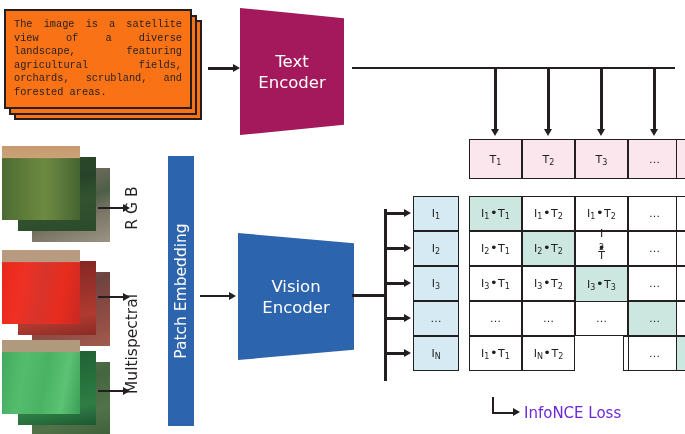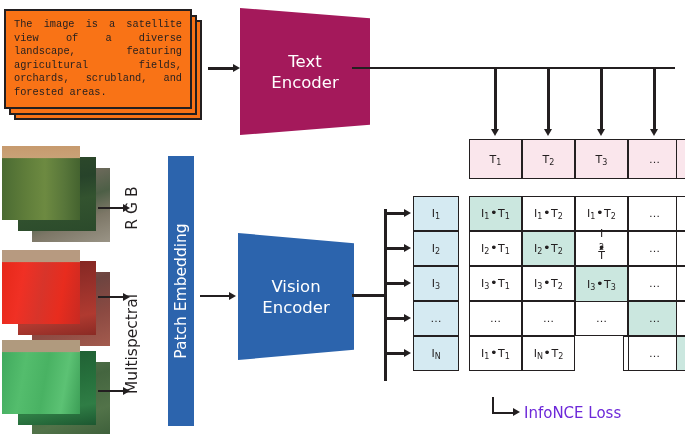--- a/index.html
+++ b/index.html
@@ -12,21 +12,21 @@
   .card-back2{left:14px;top:20px;width:188px;height:100px;}
   .card-back1{left:9px;top:15px;width:188px;height:100px;}
   .card-front{left:4px;top:9px;width:188px;height:100px;padding:7px 8px 0 8px;}
   .card-front p{margin:0;font-size:10.3px;line-height:13.6px;text-align:justify;
                 text-align-last:left;color:#231f20;}
 
   
   .trap{display:flex;align-items:center;justify-content:center;}
   .trap span{color:#ffffff;font-size:16.5px;line-height:21px;text-align:center;
              position:relative;z-index:2;}
-  #text-encoder{left:240px;top:8px;width:130px;height:127px;}
+  #text-encoder{left:240px;top:8px;width:104px;height:127px;}
   #text-encoder .shape{position:absolute;inset:0;background:#a4195b;
      clip-path:polygon(0% 0%,100% 8%,100% 92%,0% 100%);}
   #vision-encoder{left:238px;top:233px;width:116px;height:127px;}
   #vision-encoder .shape{position:absolute;inset:0;background:#2c64ad;
      clip-path:polygon(0% 0%,100% 8%,100% 92%,0% 100%);}
 
   
   #patch-embedding{left:168px;top:156px;width:26px;height:270px;background:#2c64ad;}
   #patch-embedding span{position:absolute;left:50%;top:50%;
       transform:translate(-50%,-50%) rotate(-90deg);white-space:nowrap;

